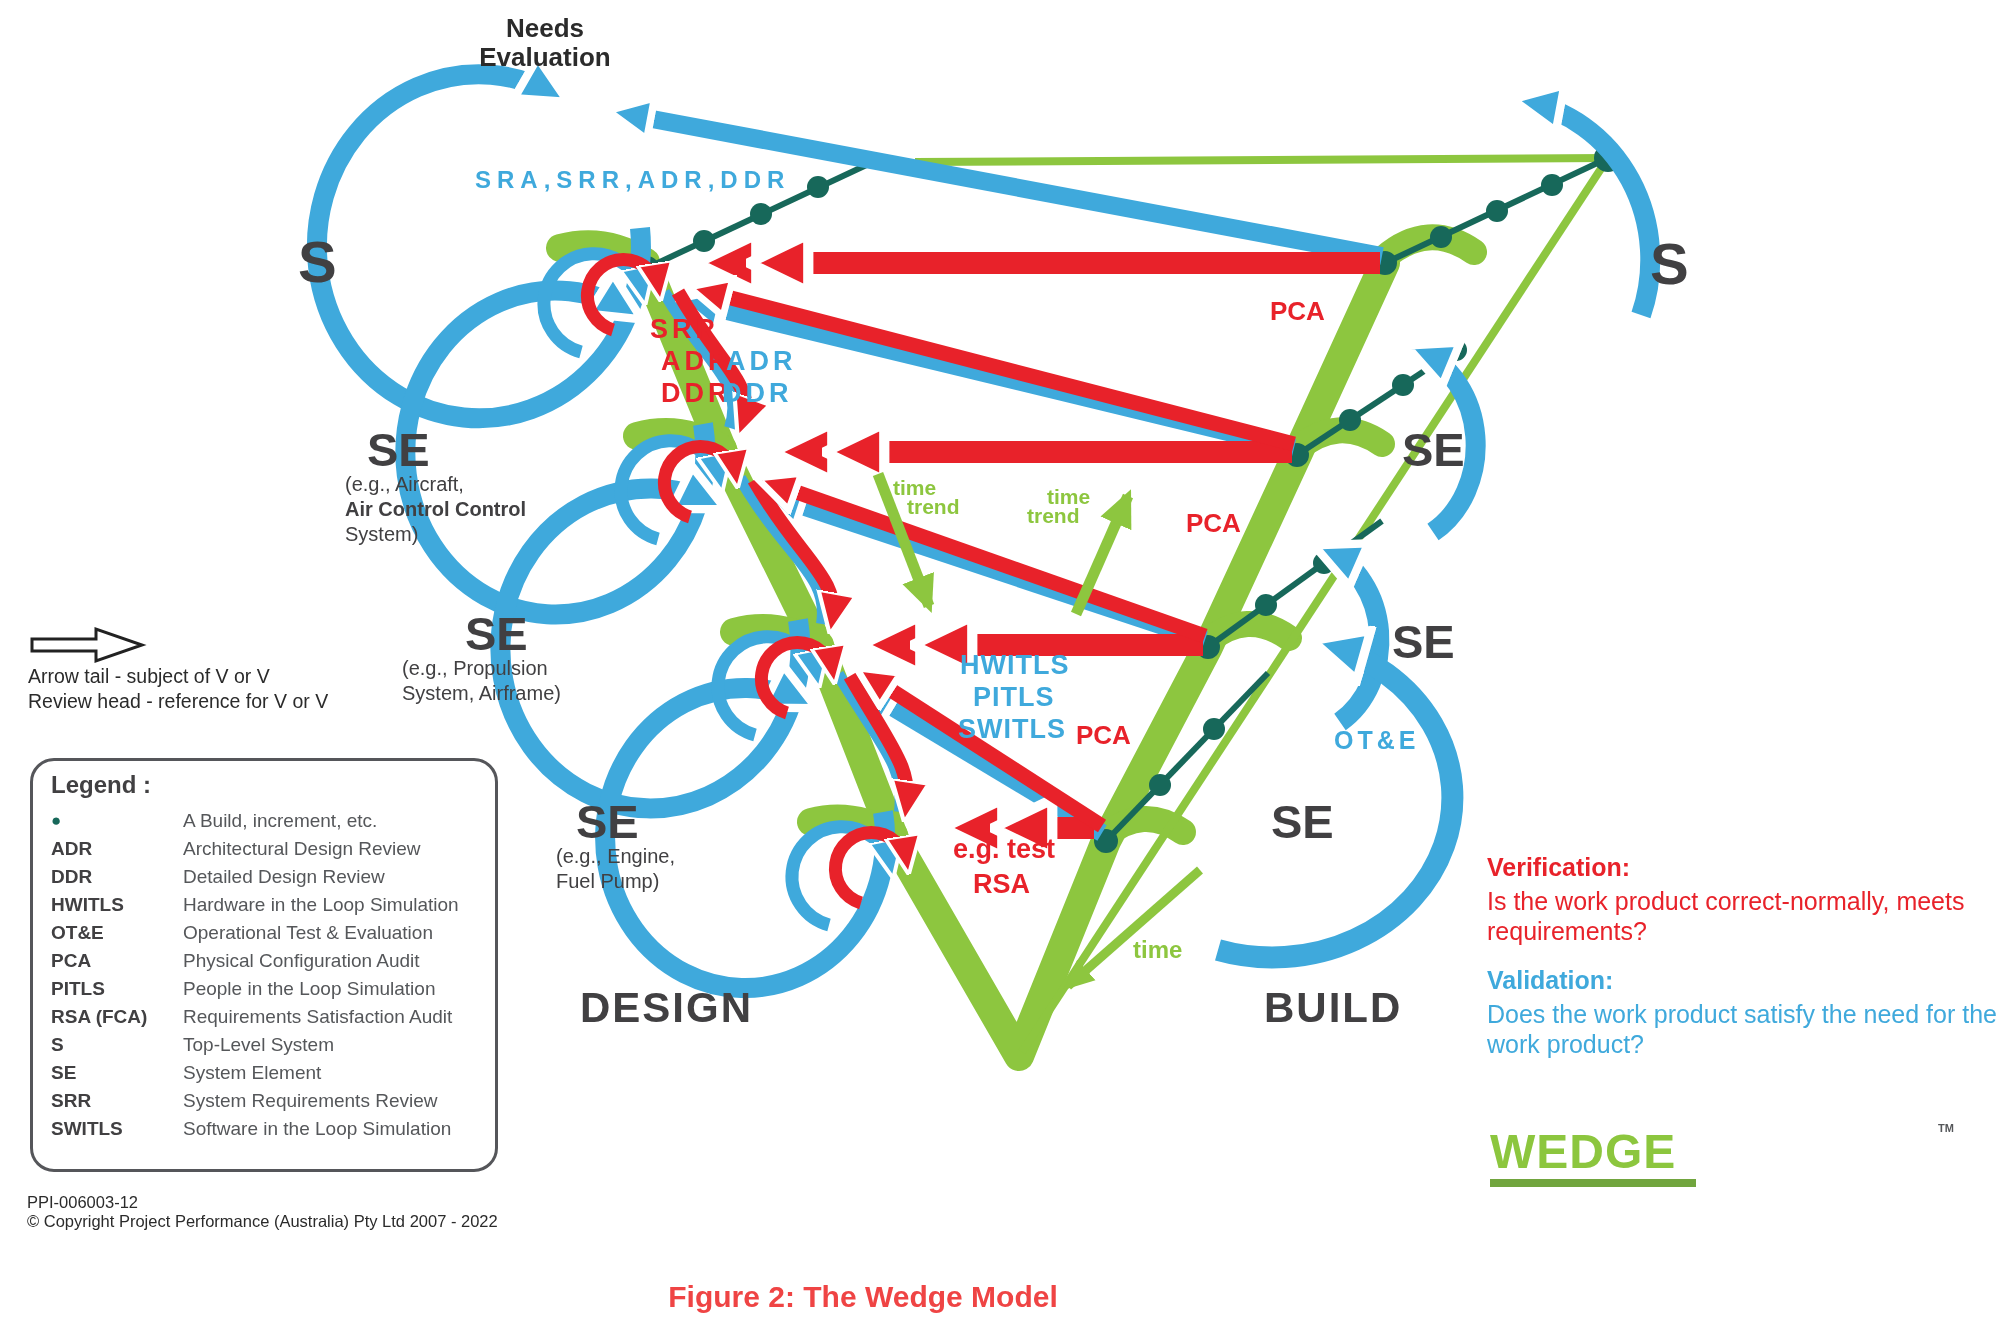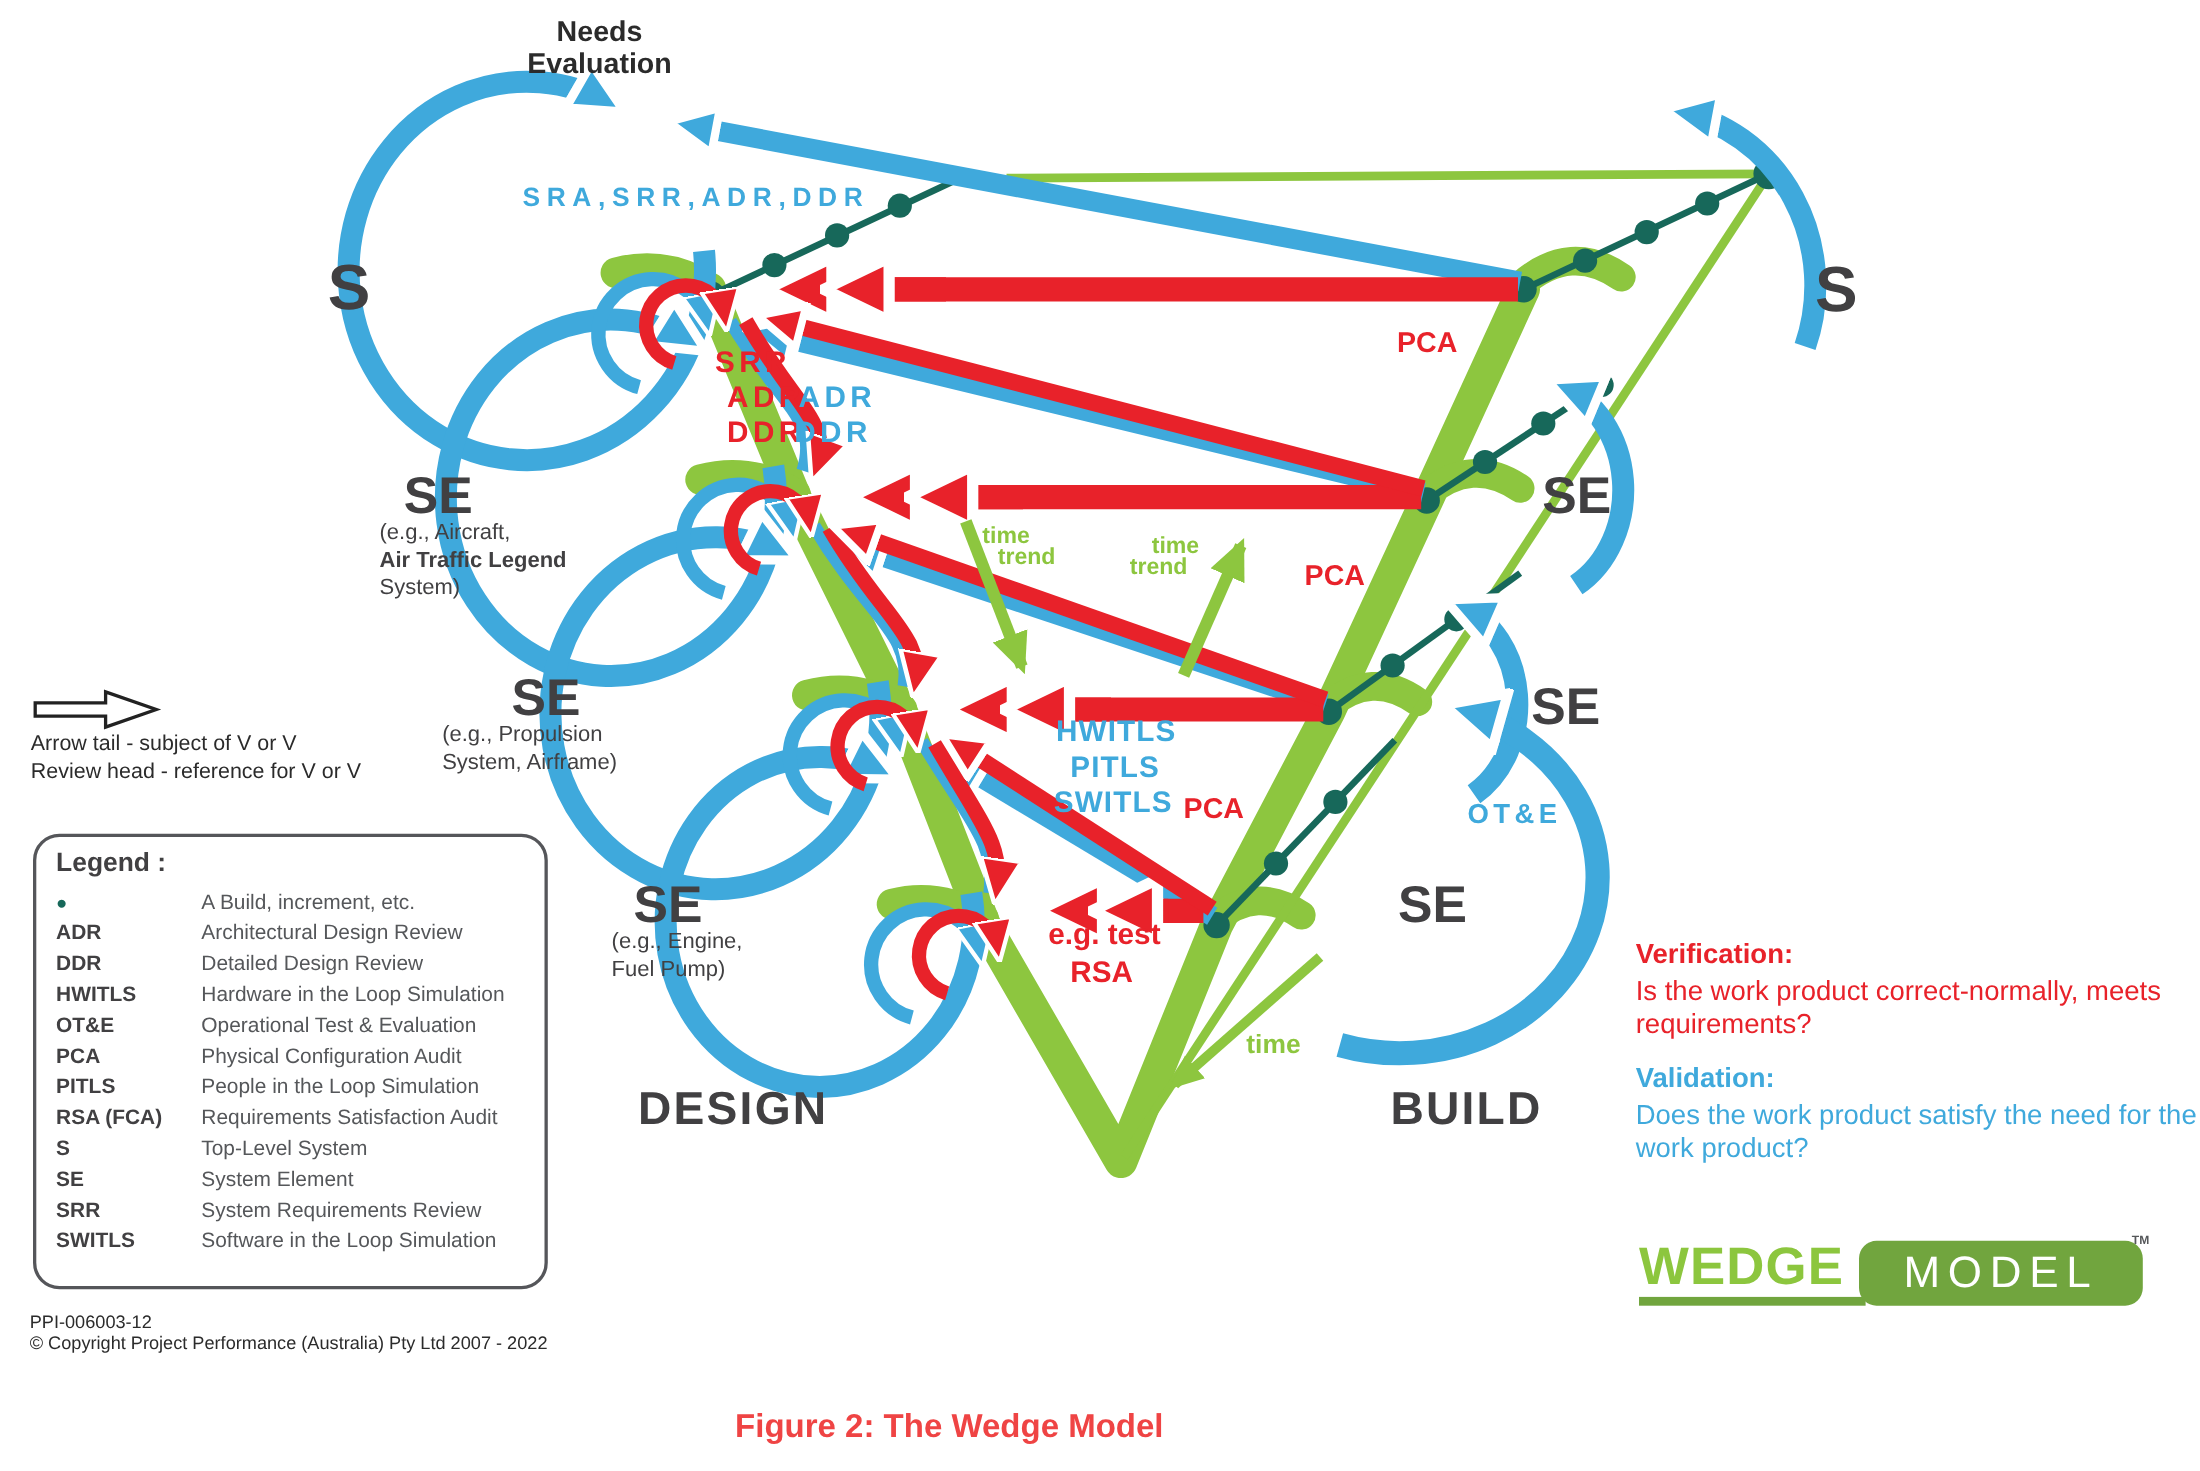--- a/index.html
+++ b/index.html
@@ -169,21 +169,21 @@
   </div>
 
   <div class="lbl blue-ls" style="left:475px;top:166px;">SRA,SRR,ADR,DDR</div>
 
   <div class="lbl big-letter" style="left:298px;top:228px;">S</div>
   <div class="lbl big-letter" style="left:1650px;top:230px;">S</div>
 
   <div class="lbl" style="left:345px;top:428px;">
     <div class="se-head" style="margin-left:22px;">SE</div>
     <div class="se-sub">(e.g., Aircraft,</div>
-    <div class="se-sub" style="font-weight:bold;">Air Traffic Legend</div>
+    <div class="se-sub" style="font-weight:bold;">Air Control Control</div>
     <div class="se-sub">System)</div>
   </div>
 
   <div class="lbl" style="left:402px;top:612px;">
     <div class="se-head" style="margin-left:63px;">SE</div>
     <div class="se-sub">(e.g., Propulsion</div>
     <div class="se-sub">System, Airframe)</div>
   </div>
 
   <div class="lbl" style="left:556px;top:800px;">
@@ -293,21 +293,20 @@
   <div class="vv-block">
     <div class="vv-head-red">Verification:</div>
     <div class="vv-body-red">Is the work product correct-normally, meets requirements?</div>
     <div class="vv-head-blue">Validation:</div>
     <div class="vv-body-blue">Does the work product satisfy the need for the work product?</div>
   </div>
 
   <div class="logo">
     <span class="logo-wedge">WEDGE</span>
     <div class="logo-bar"></div>
-    <div class="logo-badge">MODEL</div>
     <span class="logo-tm">TM</span>
   </div>
 
   <div class="footer">
     <div>PPI-006003-12</div>
     <div>© Copyright Project Performance (Australia) Pty Ltd 2007 - 2022</div>
   </div>
 
   <div class="caption">Figure 2: The Wedge Model</div>
 

